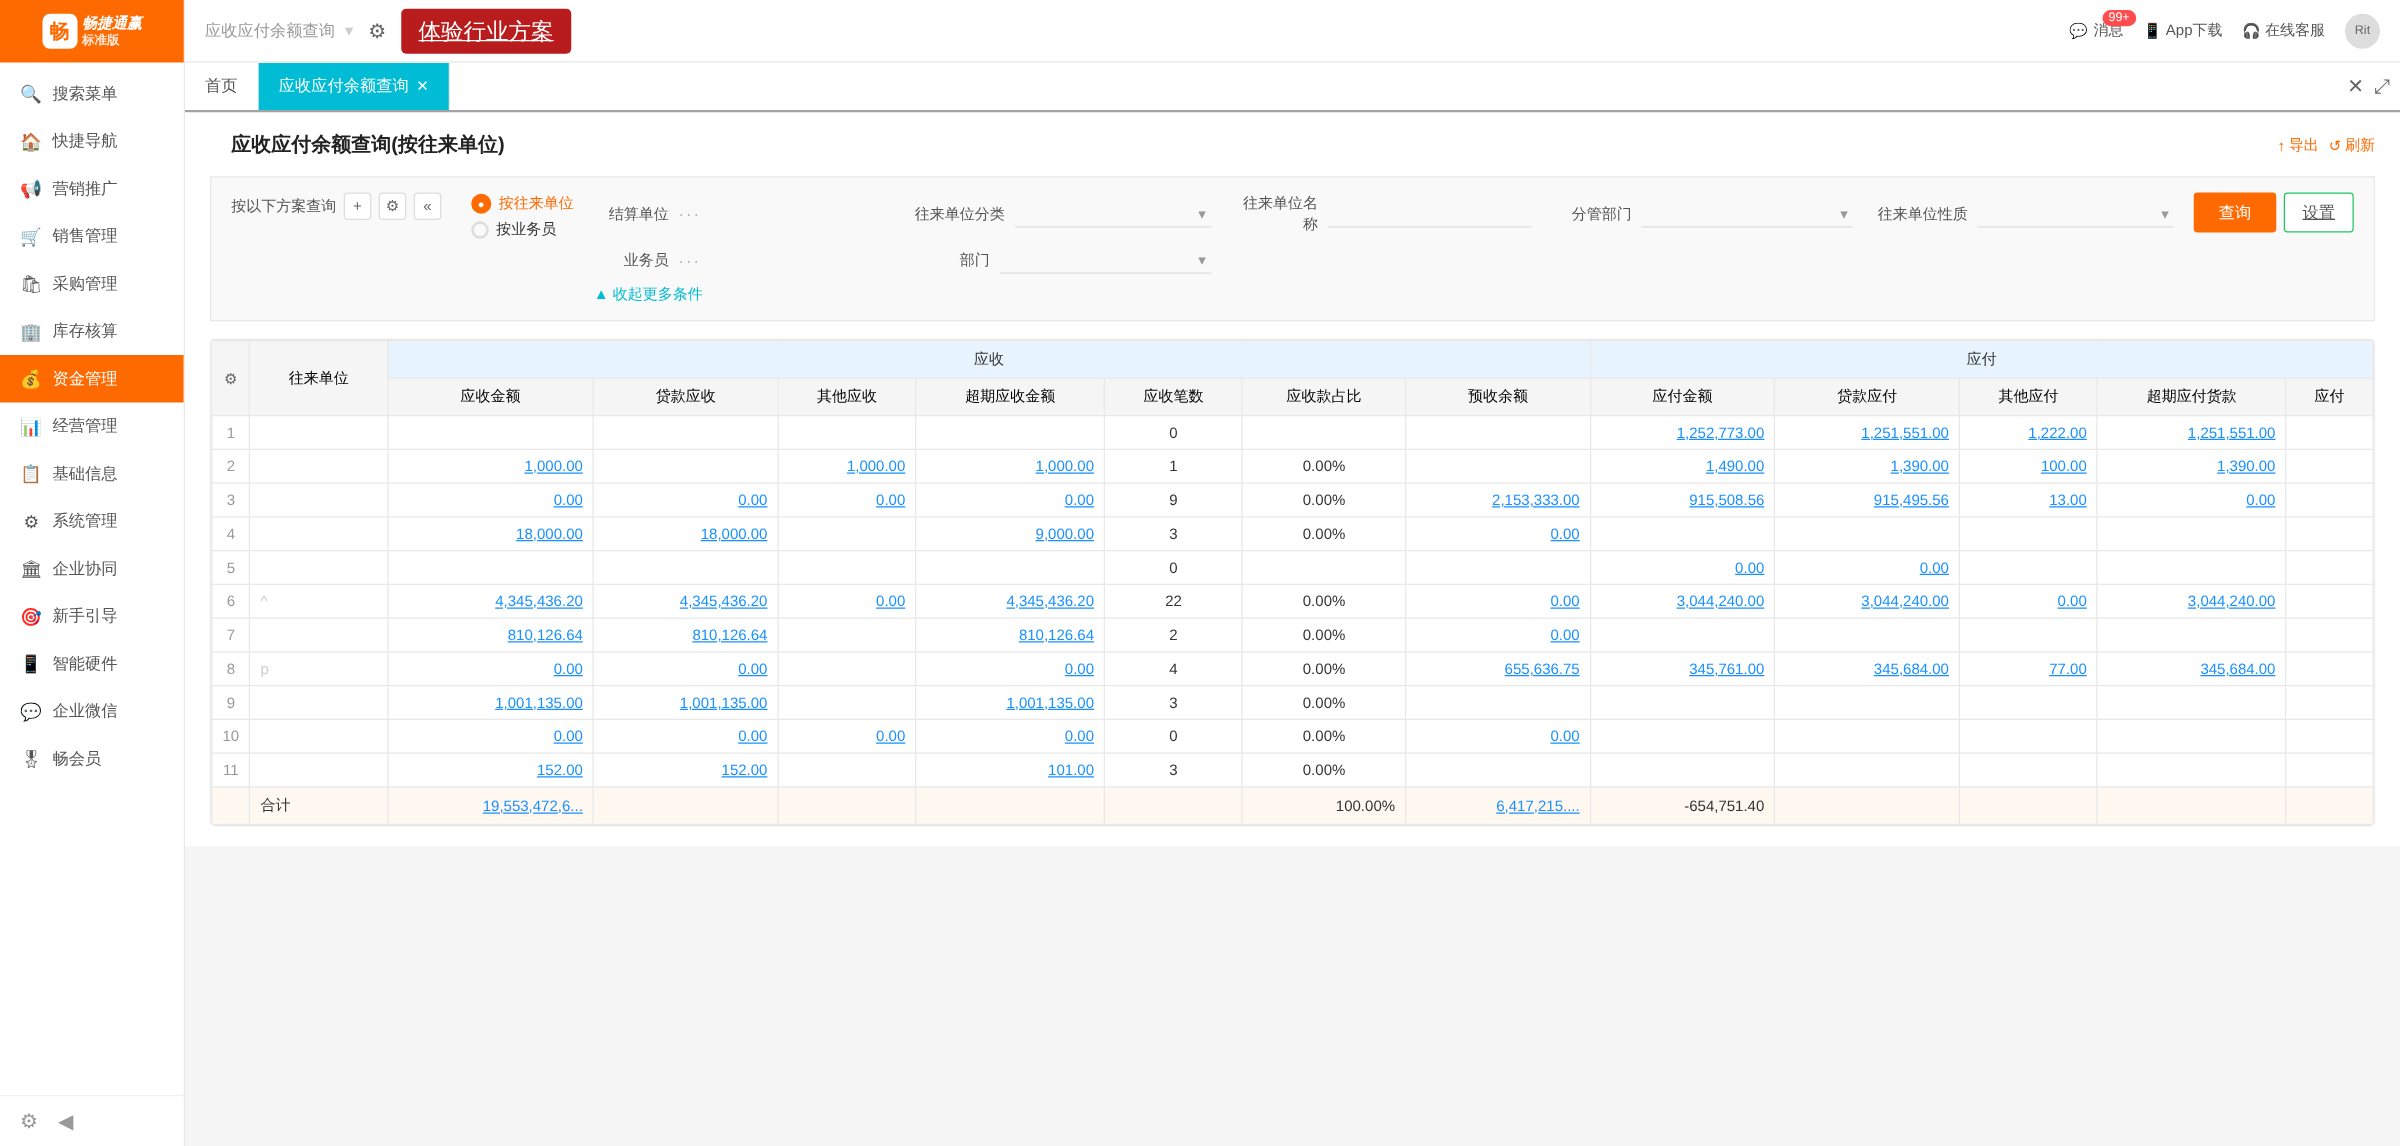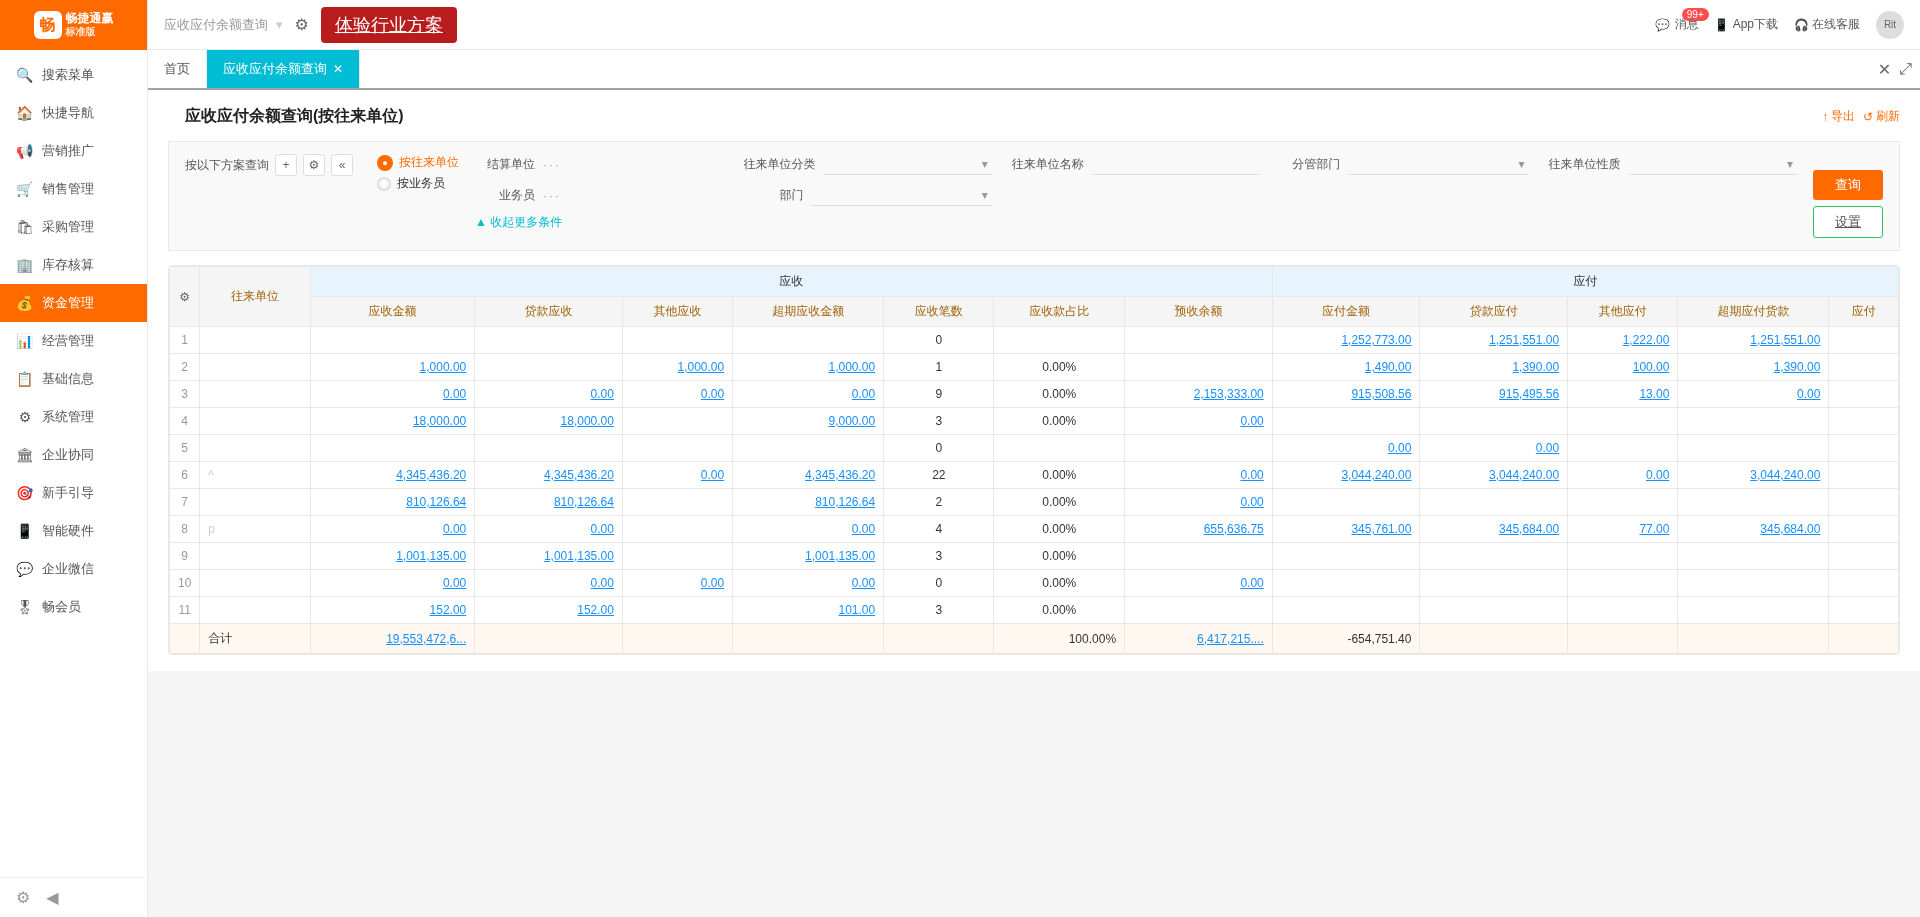--- a/index.html
+++ b/index.html
@@ -15,21 +15,21 @@
       height: 50px; background: #ff6a00;
       display: flex; align-items: center; justify-content: center;
       color: #fff; font-size: 13px; font-weight: bold; gap: 4px;
       padding: 0 8px;
     }
     .sidebar-logo .logo-icon {
       width: 28px; height: 28px; background: #fff; border-radius: 6px;
       display: flex; align-items: center; justify-content: center;
       color: #ff6a00; font-size: 16px; font-weight: bold;
     }
-    .sidebar-logo .logo-text { font-size: 12px; line-height: 1.2; }
+    .sidebar-logo .logo-text { font-size: 12px; line-height: 1.2; font-style: italic; }
     .sidebar-logo .logo-sub { font-size: 10px; opacity: 0.85; }
     .sidebar-nav { flex: 1; overflow-y: auto; padding: 6px 0; }
     .sidebar-item {
       display: flex; align-items: center; gap: 8px;
       padding: 10px 16px; cursor: pointer; color: #555;
       border-radius: 0; transition: background 0.15s;
     }
     .sidebar-item.active { background: #ff6a00; color: #fff; }
     .sidebar-item .item-icon { width: 18px; text-align: center; font-size: 14px; }
     .sidebar-item .item-label { font-size: 13px; }
@@ -166,21 +166,21 @@
       max-height: calc(100vh - 400px);
     }
     table {
       width: 100%; border-collapse: collapse; font-size: 12px;
     }
     table th, table td {
       border: 1px solid #e8e8e8; padding: 6px 8px; text-align: center;
       white-space: nowrap;
     }
     table th {
-      background: #f5f5f5; color: #a16207; font-weight: 500;
+      background: #f5f5f5; color: #000000; font-weight: 500;
     }
     table th.group-header {
       background: #e8f4fd; color: #333;
     }
     table td { background: #fff; color: #333; }
     .td-link { color: #1890ff; text-decoration: underline; cursor: pointer; }
     .td-num { text-align: right; }
     .td-left { text-align: left; }
     .row-num { color: #999; text-align: center; }
     .total-row td { background: #fff8f0; font-weight: 500; }
@@ -394,21 +394,21 @@
                   <span>▾</span>
                 </div>
               </div>
             </div>
             <div class="filter-more">
               <span>▲</span>
               <span>收起更多条件</span>
             </div>
           </div>
 
-          <div style="display:flex;flex-direction:column;gap:6px;min-width:70px;margin-top:16px;">
+          <div style="display:flex;gap:6px;min-width:70px;">
             <button class="btn-query">查询</button>
             <button class="btn-settings">设置</button>
           </div>
         </div>
       </div>
 
       <div class="table-container">
         <table>
           <thead>
             <tr>

